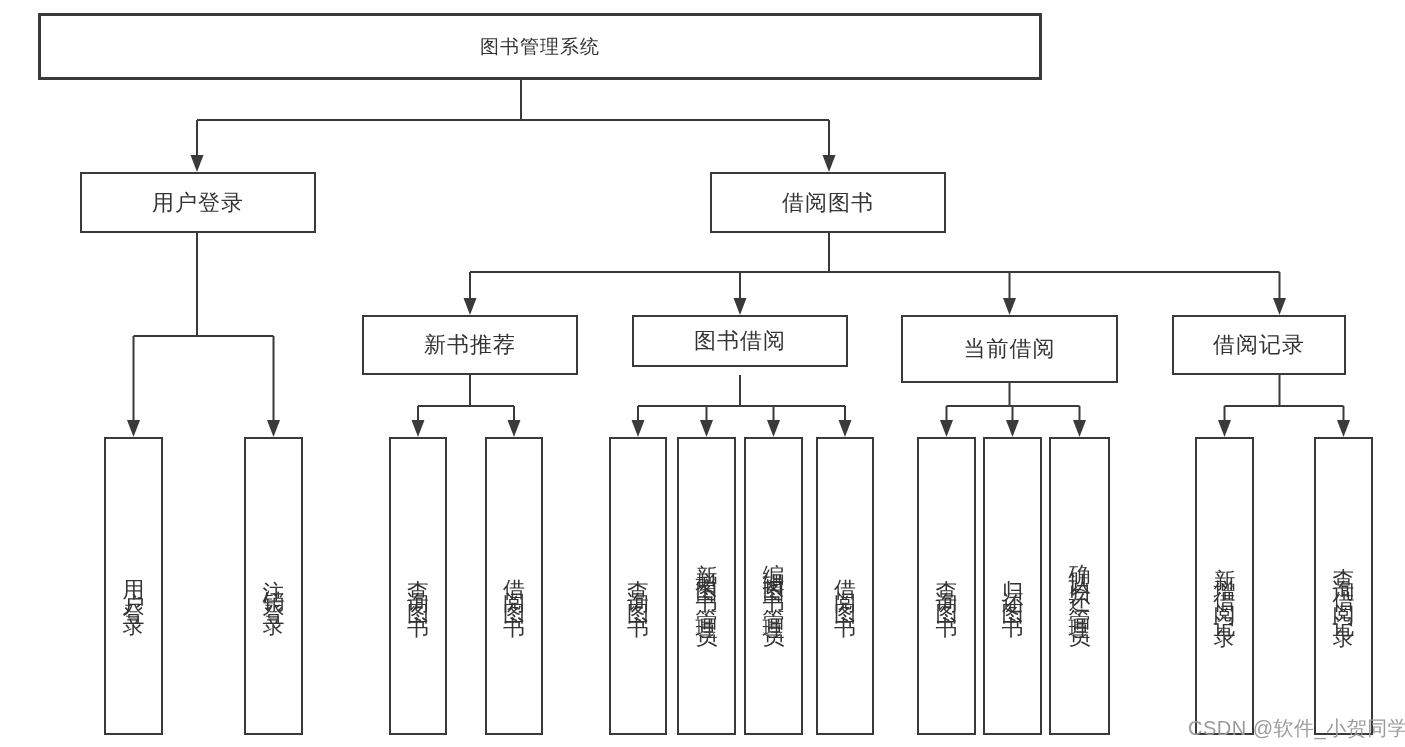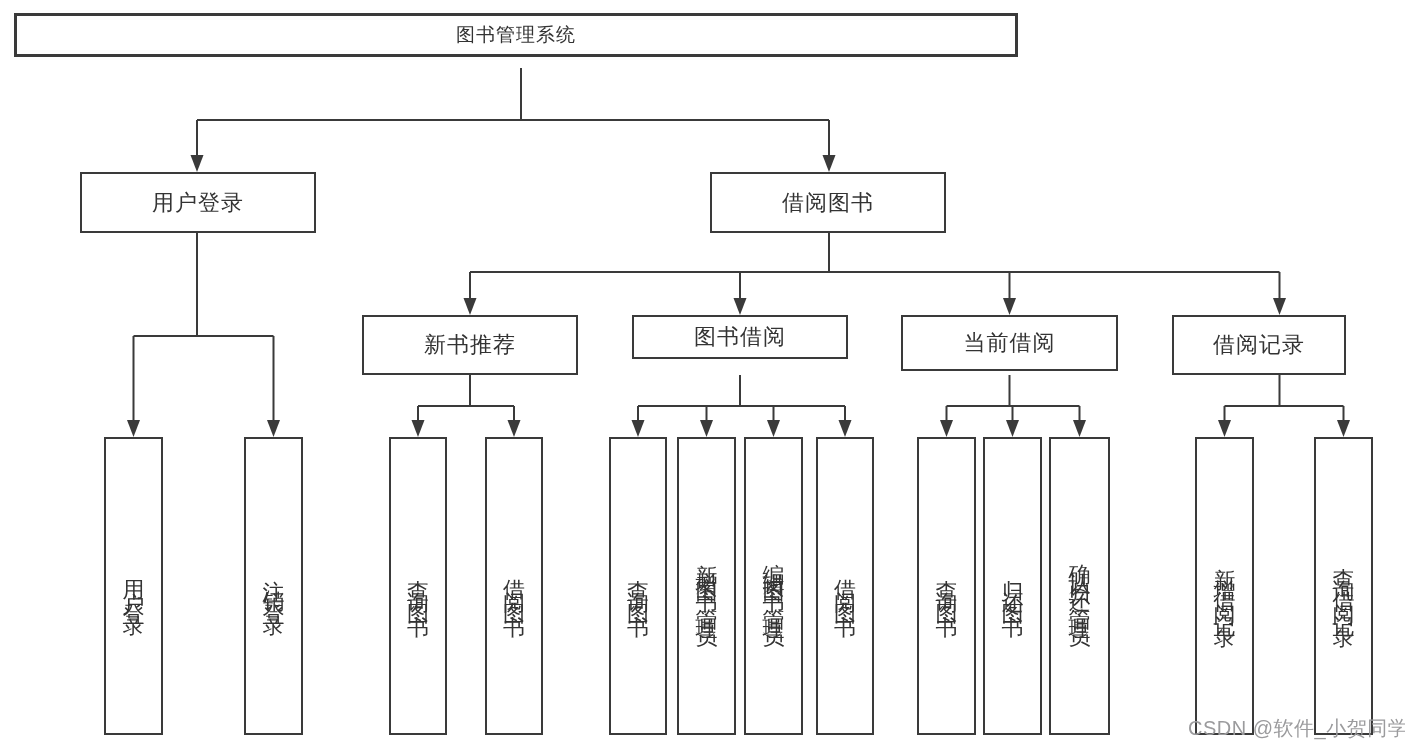--- a/index.html
+++ b/index.html
@@ -85,38 +85,38 @@
     <path class="edge" d="M1009.5 375 V406 M946.5 406 H1079.5 M946.5 406 V423 M1012.5 406 V423 M1079.5 406 V423"></path>
     <polygon class="arrow" points="940,420 953,420 946.5,437"></polygon>
     <polygon class="arrow" points="1006,420 1019,420 1012.5,437"></polygon>
     <polygon class="arrow" points="1073,420 1086,420 1079.5,437"></polygon>
 
     <path class="edge" d="M1279.5 375 V406 M1224.5 406 H1343.5 M1224.5 406 V423 M1343.5 406 V423"></path>
     <polygon class="arrow" points="1218,420 1231,420 1224.5,437"></polygon>
     <polygon class="arrow" points="1337,420 1350,420 1343.5,437"></polygon>
   </svg>
 
-  <div class="node root" style="left:14px; top:13px; width:1004px; height:44px;">
+  <div class="node root" style="left:38px; top:13px; width:1004px; height:67px;">
     <span class="hlabel">图书管理系统</span>
   </div>
 
   <div class="node" style="left:80px; top:172px; width:236px; height:61px;">
     <span class="hlabel">用户登录</span>
   </div>
   <div class="node" style="left:710px; top:172px; width:236px; height:61px;">
     <span class="hlabel">借阅图书</span>
   </div>
 
   <div class="node" style="left:362px; top:315px; width:216px; height:60px;">
     <span class="hlabel">新书推荐</span>
   </div>
-  <div class="node" style="left:632px; top:315px; width:216px; height:44px;">
+  <div class="node" style="left:632px; top:315px; width:216px; height:52px;">
     <span class="hlabel">图书借阅</span>
   </div>
-  <div class="node" style="left:901px; top:315px; width:217px; height:56px;">
+  <div class="node" style="left:901px; top:315px; width:217px; height:68px;">
     <span class="hlabel">当前借阅</span>
   </div>
   <div class="node" style="left:1172px; top:315px; width:174px; height:60px;">
     <span class="hlabel">借阅记录</span>
   </div>
 
   <div class="node vnode" style="left:104px; top:437px; width:59px; height:298px;">
     <span class="vlabel">用户登录</span>
   </div>
   <div class="node vnode" style="left:244px; top:437px; width:59px; height:298px;">

